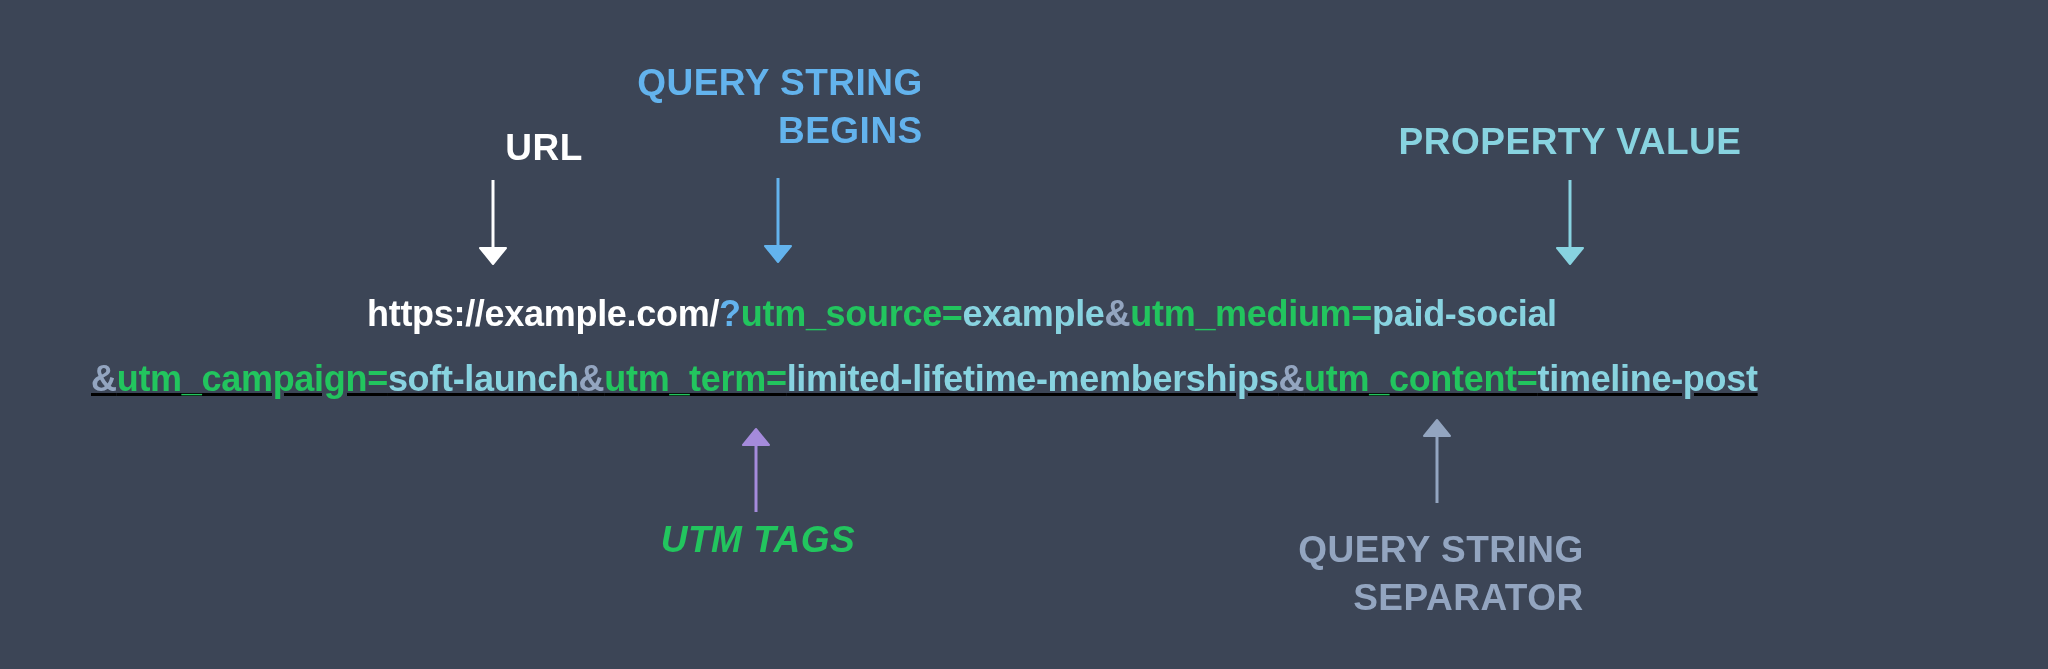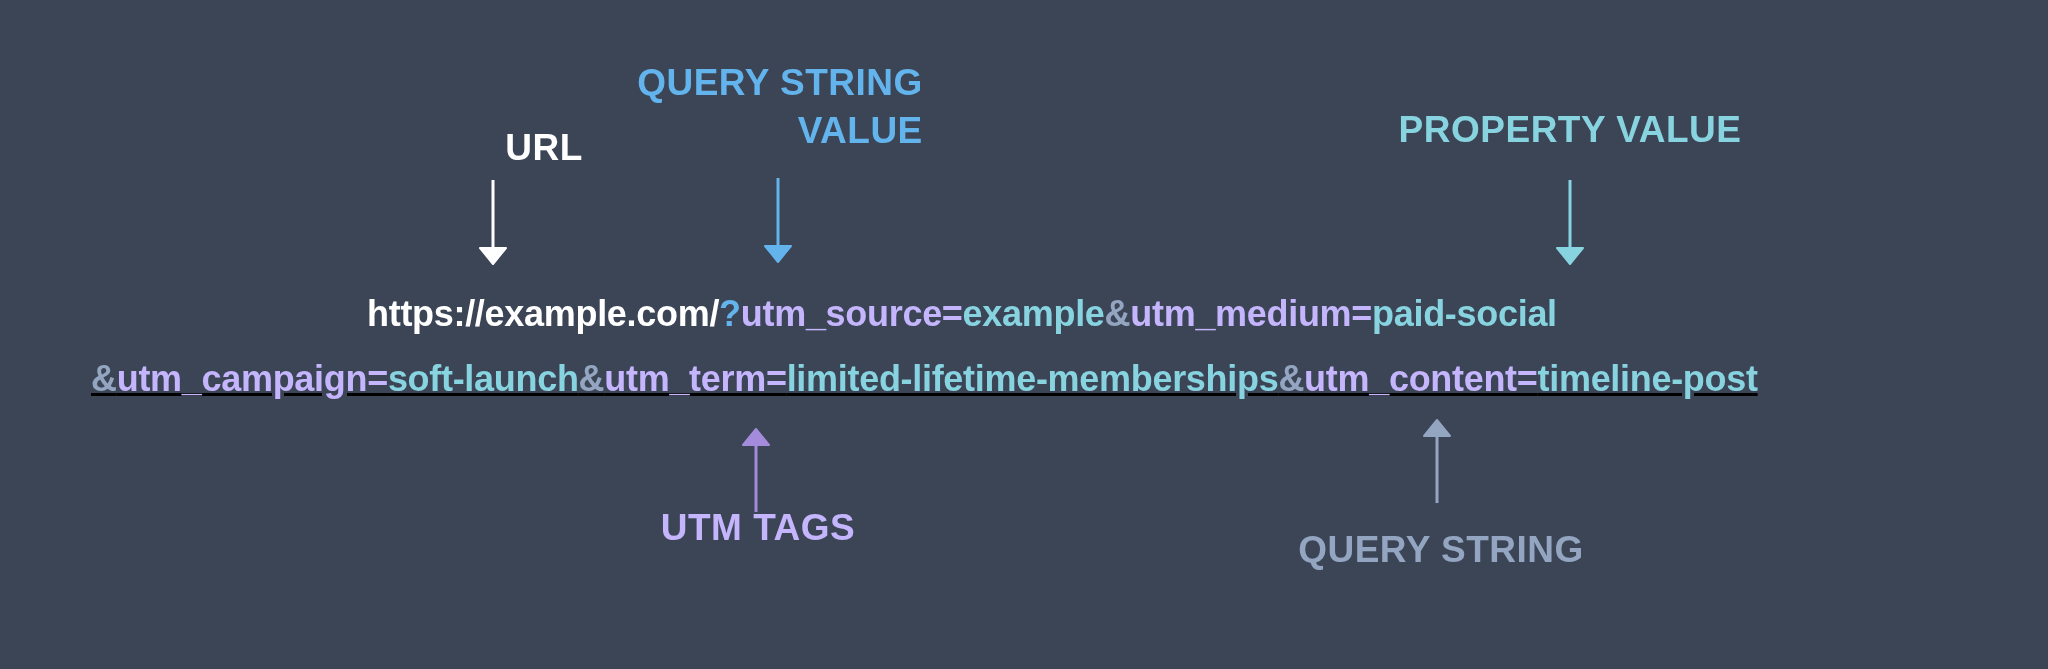--- a/index.html
+++ b/index.html
@@ -23,35 +23,35 @@
     .arrow { position: absolute; }
     .url-line {
       position: absolute;
       font-size: 36px;
       line-height: 44px;
       white-space: nowrap;
       letter-spacing: -0.3px;
     }
     .c-url { color: #ffffff; }
     .c-q { color: #63b3ed; }
-    .c-tag { color: #c4b5fd; }
+    .c-tag { color: #22c55e; }
     .c-val { color: #88d3e0; }
     .c-sep { color: #93a5c0; }
   </style>
 </head>
 <body>
 
 <div class="label c-url" style="left:498px; top:124px;margin-left:46px;">URL</div>
 
 <div class="label c-q" style="left:780px; top:59px;">
   <div>QUERY STRING</div>
-  <div>VALUE</div>
+  <div>BEGINS</div>
 </div>
 
-<div class="label c-val" style="left:1570px; top:106px;">PROPERTY VALUE</div>
+<div class="label c-val" style="left:1570px; top:118px;">PROPERTY VALUE</div>
 
 <svg class="arrow" style="left:478px; top:178px;" width="40" height="90">
   <line x1="15" y1="2" x2="15" y2="72" stroke="#ffffff" stroke-width="3"></line>
   <polygon points="2,70 28,70 15,86" fill="#ffffff" stroke="#ffffff" stroke-linejoin="round" stroke-width="2"></polygon>
 </svg>
 
 <svg class="arrow" style="left:763px; top:176px;" width="40" height="90">
   <line x1="15" y1="2" x2="15" y2="72" stroke="#63b3ed" stroke-width="3"></line>
   <polygon points="2,70 28,70 15,86" fill="#63b3ed" stroke="#63b3ed" stroke-linejoin="round" stroke-width="2"></polygon>
 </svg>
@@ -72,17 +72,18 @@
 <svg class="arrow" style="left:741px; top:424px;" width="40" height="90">
   <polygon points="2,21 28,21 15,5" fill="#a58bdc" stroke="#a58bdc" stroke-linejoin="round" stroke-width="2"></polygon>
   <line x1="15" y1="18" x2="15" y2="88" stroke="#a58bdc" stroke-width="3"></line>
 </svg>
 
 <svg class="arrow" style="left:1422px; top:415px;" width="40" height="90">
   <polygon points="2,21 28,21 15,5" fill="#93a5c0" stroke="#93a5c0" stroke-linejoin="round" stroke-width="2"></polygon>
   <line x1="15" y1="18" x2="15" y2="88" stroke="#93a5c0" stroke-width="3"></line>
 </svg>
 
-<div class="label c-tag" style="left:758px; top:504px;">UTM TAGS</div>
+<div class="label c-tag" style="left:758px; top:516px;font-style:italic;">UTM TAGS</div>
 
 <div class="label c-sep" style="left:1441px; top:526px;">
   <div>QUERY STRING</div>
+  <div>SEPARATOR</div>
 </div>
 
 </body></html>

